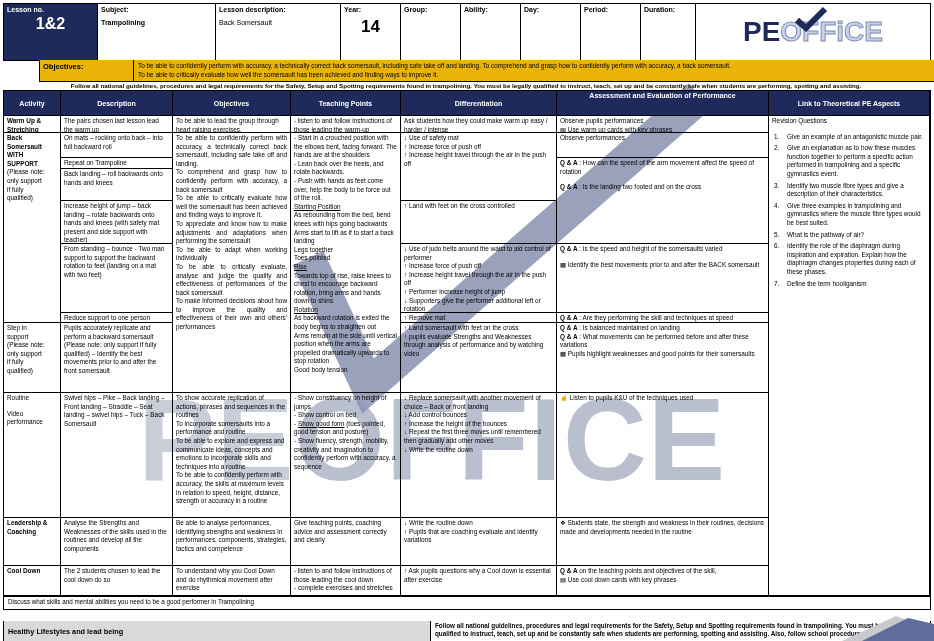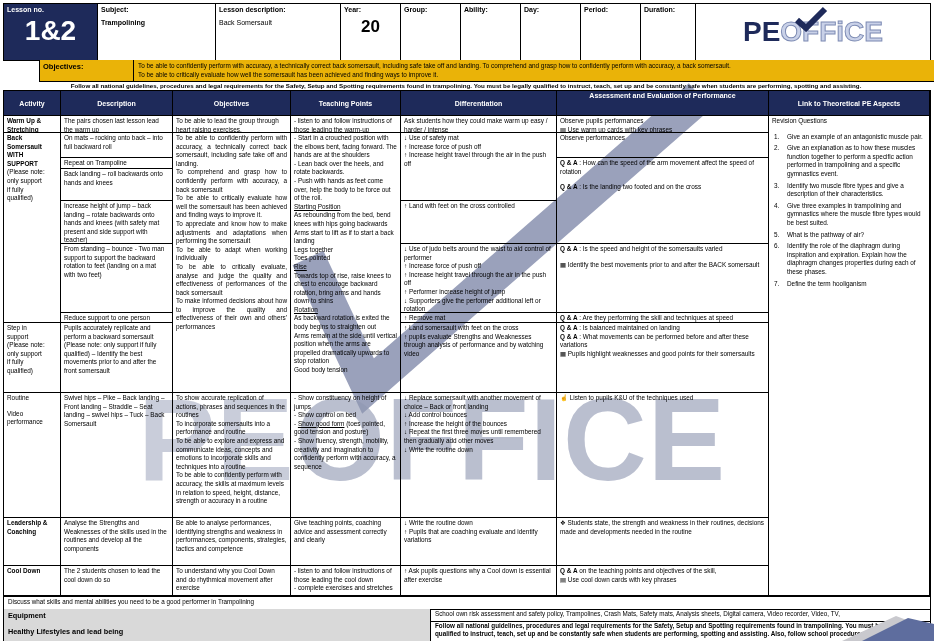--- a/index.html
+++ b/index.html
@@ -21,21 +21,21 @@
   .header-grid{
     position:absolute;left:3px;top:3px;width:926px;height:56px;
     display:grid;grid-template-columns:94px 118px 125px 60px 60px 60px 60px 60px 55px 1fr;
     border:1px solid #000;background:#fff;
   }
   .hdrcell{border-right:1px solid #000;padding:2px 3px;position:relative;overflow:hidden;}
   .hdrcell:last-child{border-right:none;}
   .hdrlabel{font-size:7px;font-weight:bold;}
   .hdrvalue{font-size:7px;margin-top:6px;}
   .lesson-cell{background:#1e2a5a;color:#fff;}
-  .lesson-no{font-size:28px;font-weight:bold;text-align:center;margin-top:2px;}
+  .lesson-no{font-size:16px;font-weight:bold;text-align:center;margin-top:2px;}
   .year-val{font-size:17px;font-weight:bold;text-align:center;margin-top:4px;}
   .subject-val{font-weight:bold;}
   
   .logo-cell{display:flex;align-items:center;justify-content:center;}
   .logo{position:relative;font-size:28px;font-weight:bold;line-height:1;white-space:nowrap;}
   .logo-pe{color:#1e2a5a;}
   .logo-office{color:#c9d1e8;-webkit-text-stroke:1px #7e8cb4;}
   .logo-check{position:absolute;right:54px;top:-12px;}
   
   .obj-row{
@@ -103,21 +103,21 @@
     <div class="hdrcell">
       <div class="hdrlabel">Subject:</div>
       <div class="hdrvalue subject-val">Trampolining</div>
     </div>
     <div class="hdrcell">
       <div class="hdrlabel">Lesson description:</div>
       <div class="hdrvalue">Back Somersault</div>
     </div>
     <div class="hdrcell">
       <div class="hdrlabel">Year:</div>
-      <div class="year-val">20</div>
+      <div class="year-val">14</div>
     </div>
     <div class="hdrcell">
       <div class="hdrlabel">Group:</div>
     </div>
     <div class="hdrcell">
       <div class="hdrlabel">Ability:</div>
     </div>
     <div class="hdrcell">
       <div class="hdrlabel">Day:</div>
     </div>
@@ -357,24 +357,20 @@
         <div class="li">
           <span class="n">7.</span>
           <span class="lt">Define the term hooliganism</span>
         </div>
       </div>
   </div>
 
   <div class="footrow" style="top:597px;height:12px;">
     <div class="foottext">Discuss what skills and mental abilities you need to be a good performer in Trampolining</div>
   </div>
-  <div class="footrow" style="top:609px;height:12px;">
-    <div class="footlabel">Equipment</div>
-    <div class="foottext">School own risk assessment and safety policy, Trampolines, Crash Mats, Safety mats, Analysis sheets, Digital camera, Video recorder, Video, TV,</div>
-  </div>
   <div class="footrow" style="top:621px;height:20px;">
     <div class="footlabel">Healthy Lifestyles and lead being</div>
     <div class="foottext bold">Follow all national guidelines, procedures and legal requirements for the Safety, Setup and Spotting requirements found in trampolining. You must be legally qualified to instruct, teach, set up and be constantly safe when students are performing, spotting and assisting. Also, follow school procedures.</div>
   </div>
 
 </div>
 
 <div id="corner-layer">
   <svg width="934" height="641">
     <polygon points="842,641 896,616 912,622 868,641" fill="#c9c9ce"></polygon>

